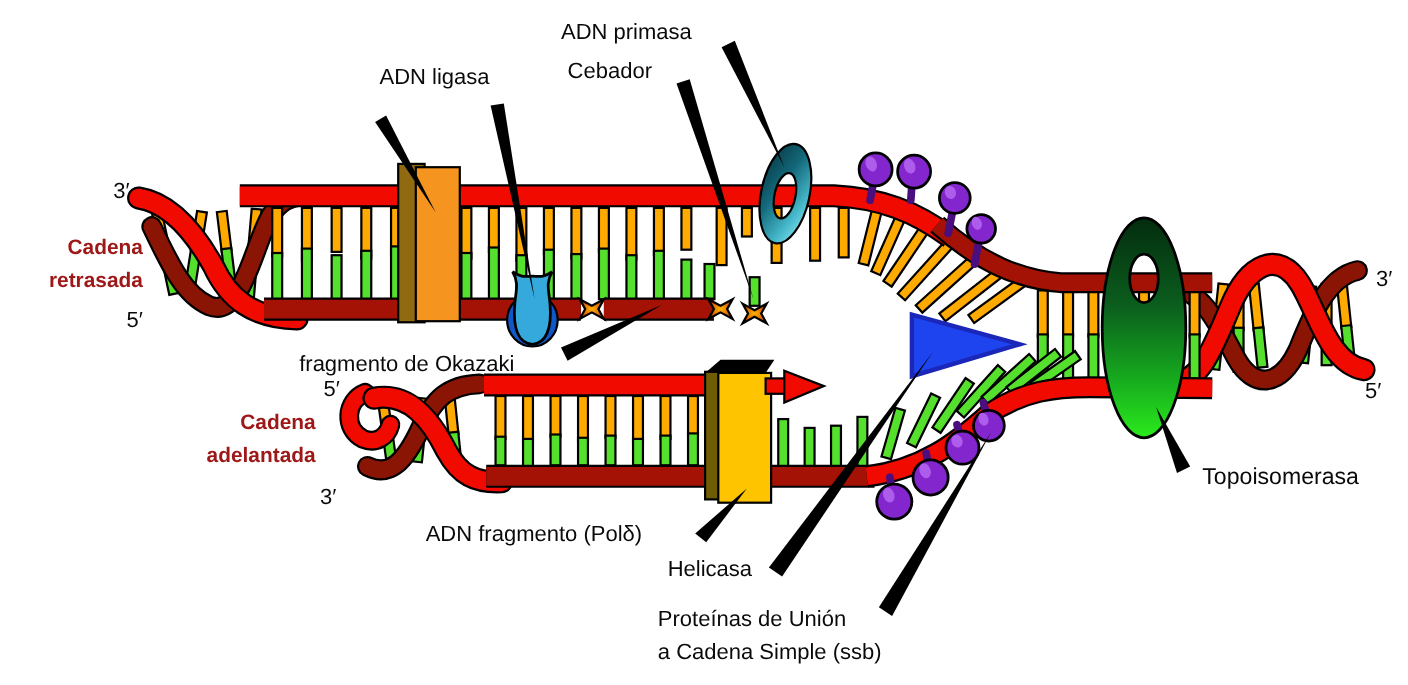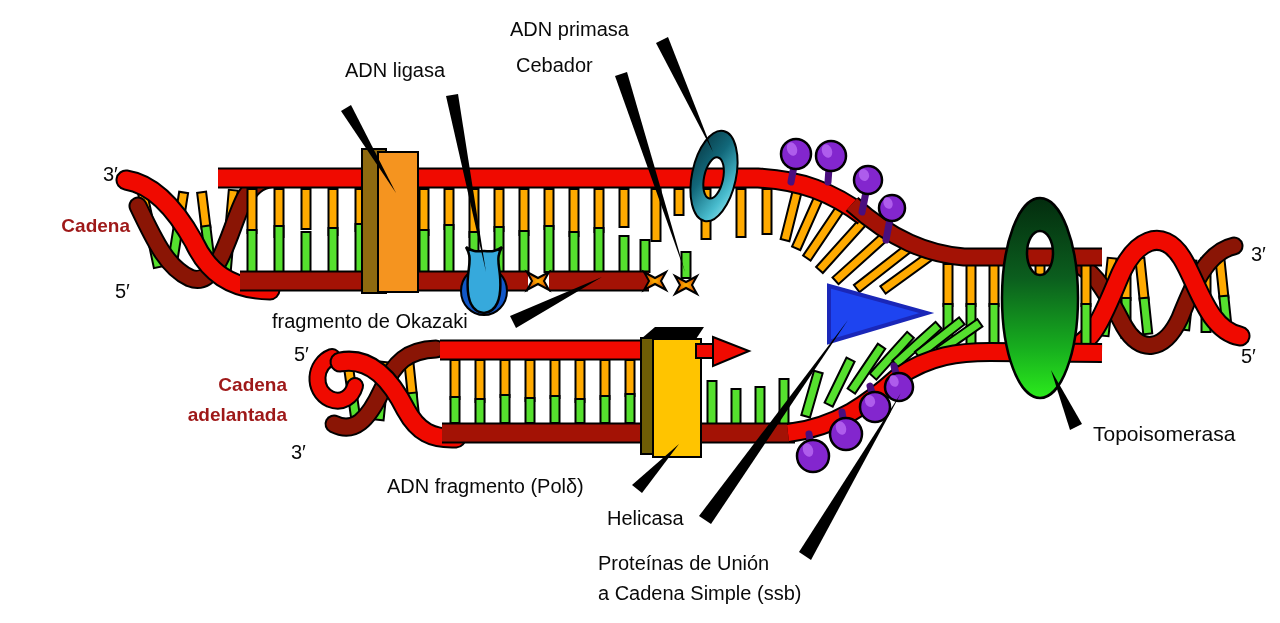--- a/index.html
+++ b/index.html
@@ -341,24 +341,25 @@
   </g>
 </svg>
 
 <div class="lbl" style="left:510px;top:18px;">ADN primasa</div>
 <div class="lbl" style="left:516px;top:54px;">Cebador</div>
 <div class="lbl" style="left:345px;top:59px;">ADN ligasa</div>
 
 <div class="prime" style="left:103px;top:163px;">3′</div>
 <div class="strand-lbl" style="left:10px;top:211px;width:120px;">
   <div>Cadena</div>
+  <div>retrasada</div>
 </div>
 <div class="prime" style="left:115px;top:280px;">5′</div>
 
-<div class="lbl" style="left:272px;top:310px;">fragmento de Okazaki</div>
+<div class="lbl" style="left:272px;top:320px;">fragmento de Okazaki</div>
 
 <div class="prime" style="left:294px;top:343px;">5′</div>
 <div class="strand-lbl" style="left:110px;top:370px;width:177px;">
   <div>Cadena</div>
   <div>adelantada</div>
 </div>
 <div class="prime" style="left:291px;top:441px;">3′</div>
 
 <div class="lbl" style="left:387px;top:475px;">ADN fragmento (Polδ)</div>
 <div class="lbl" style="left:607px;top:507px;">Helicasa</div>

